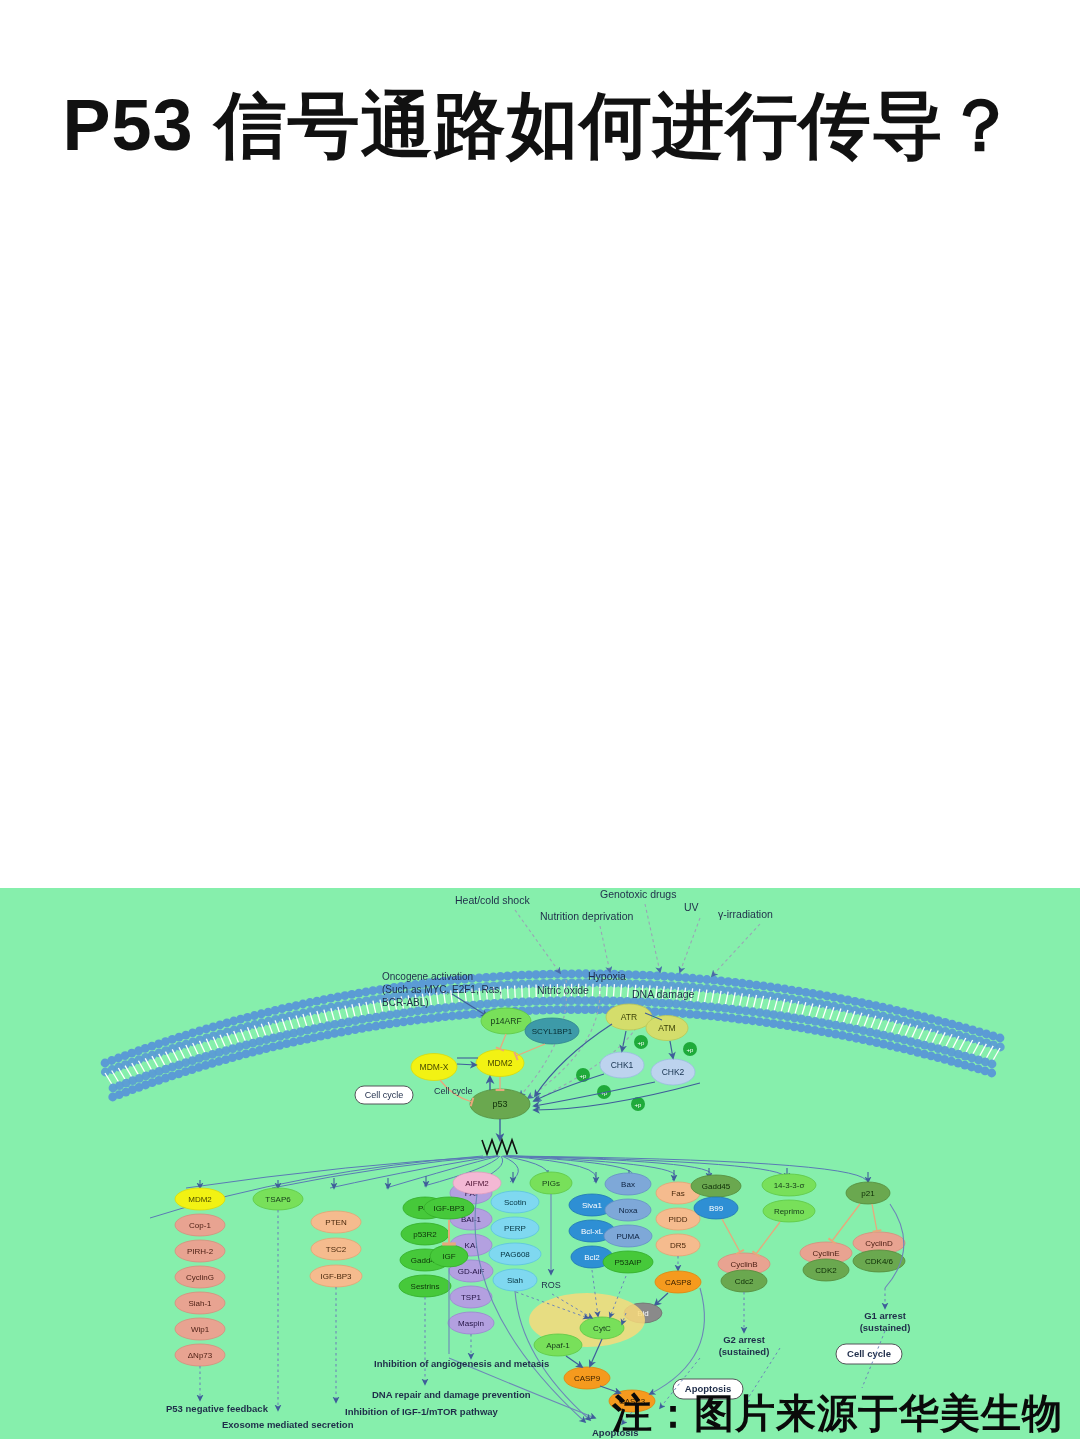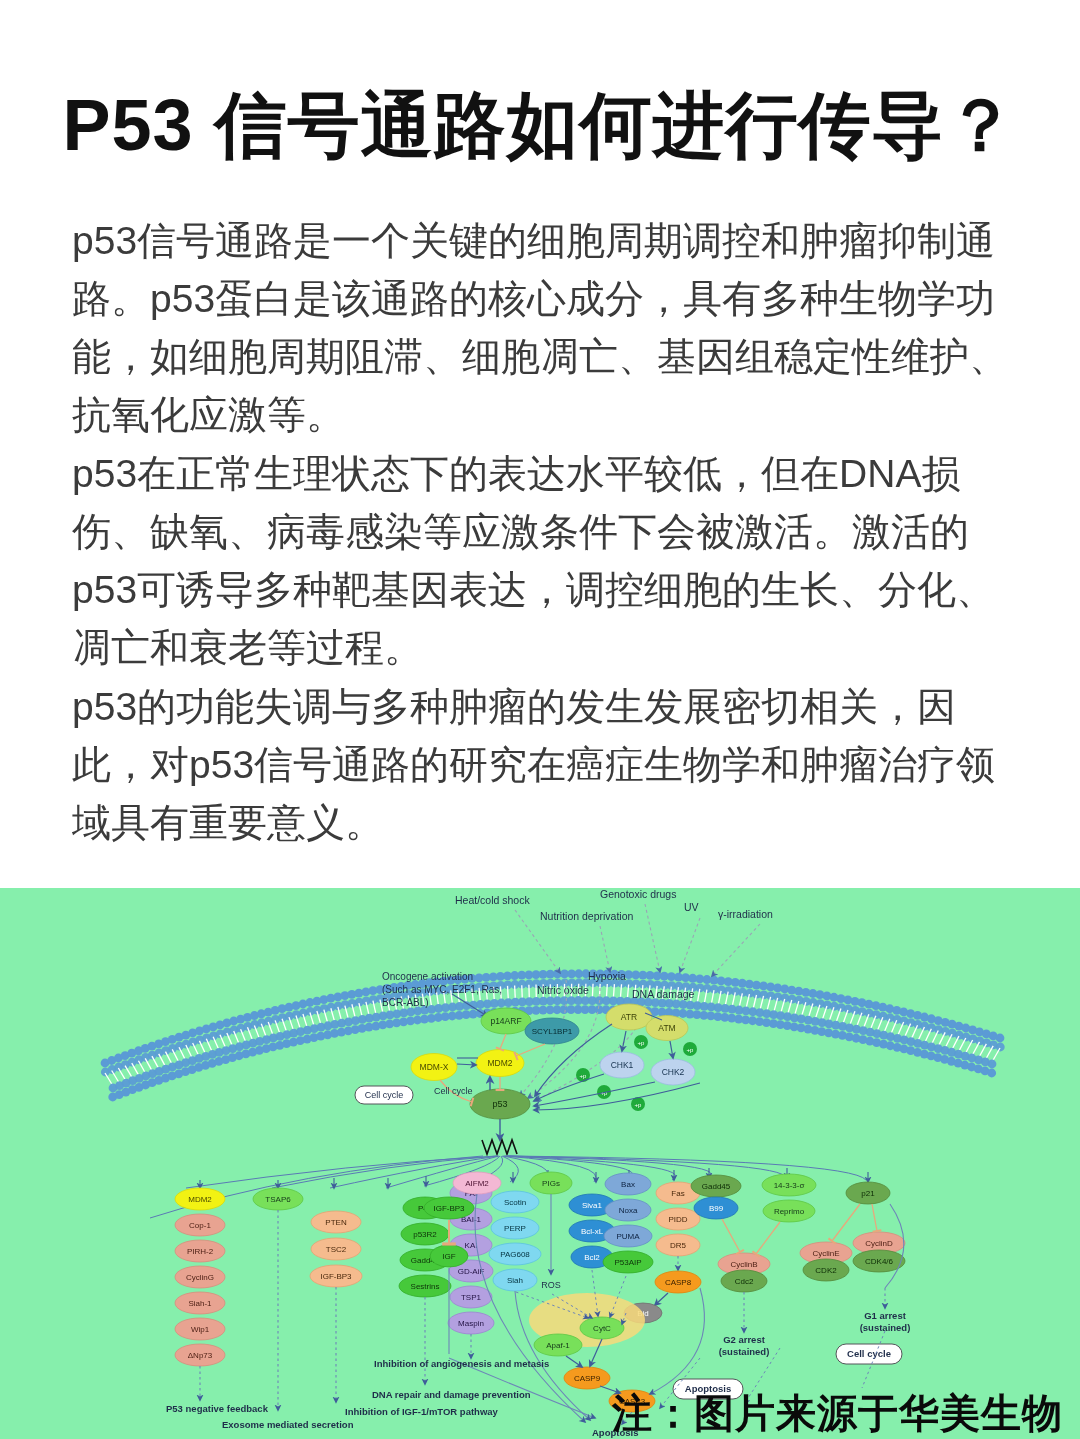--- a/index.html
+++ b/index.html
@@ -39,25 +39,20 @@
     white-space:nowrap;letter-spacing:1px;
   }
 </style>
 </head>
 <body>
 
 <div class="page">
 
   <div class="title">P53 信号通路如何进行传导？</div>
 
-  <div class="article">
-    <p>p53信号通路是一个关键的细胞周期调控和肿瘤抑制通路。p53蛋白是该通路的核心成分，具有多种生物学功能，如细胞周期阻滞、细胞凋亡、基因组稳定性维护、抗氧化应激等。</p>
-    <p>p53在正常生理状态下的表达水平较低，但在DNA损伤、缺氧、病毒感染等应激条件下会被激活。激活的p53可诱导多种靶基因表达，调控细胞的生长、分化、凋亡和衰老等过程。</p>
-    <p>p53的功能失调与多种肿瘤的发生发展密切相关，因此，对p53信号通路的研究在癌症生物学和肿瘤治疗领域具有重要意义。</p>
-  </div>
 
   <div class="diagram">
   <svg width="1080" height="551" viewBox="0 0 1080 551" xmlns="http://www.w3.org/2000/svg">
     <defs>
       <marker id="ah" markerWidth="7" markerHeight="7" refX="5" refY="3.2" orient="auto">
         <path d="M0,0 L6.5,3.2 L0,6.4 L1.8,3.2 Z" fill="#3f5d9a"></path>
       </marker>
       <marker id="ahd" markerWidth="7" markerHeight="7" refX="5" refY="3.2" orient="auto">
         <path d="M0,0 L6.5,3.2 L0,6.4 L1.8,3.2 Z" fill="#4a6aa8"></path>
       </marker>

